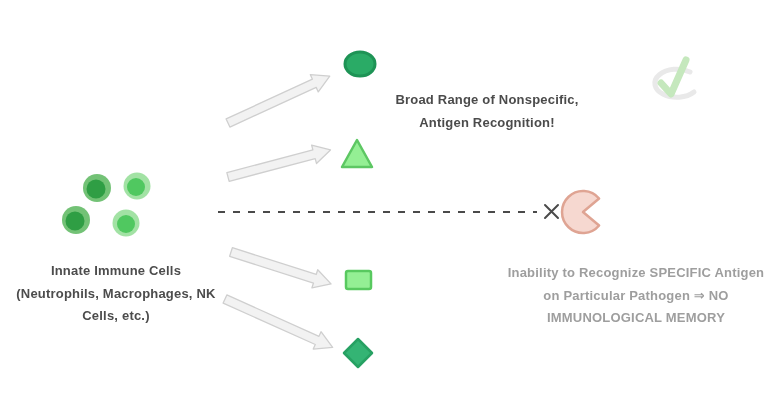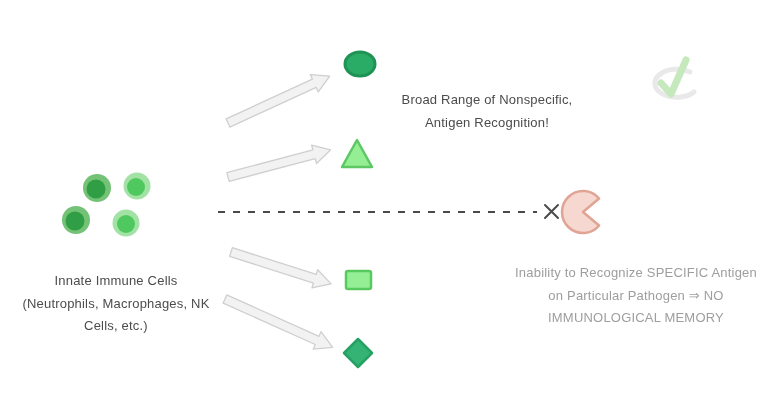--- a/index.html
+++ b/index.html
@@ -8,25 +8,25 @@
     width:768px;height:403px;
     background:#ffffff;
     overflow:hidden;
     font-family:"Liberation Sans","DejaVu Sans",sans-serif;
   }
   .svg-layer{position:absolute;left:0;top:0;width:768px;height:403px;}
   .note{
     position:absolute;
     text-align:center;
     white-space:pre-line;
-    font-weight:400;
+    font-weight:700;
     letter-spacing:.2px;
   }
   .note-source{
-    left:11px;top:270px;width:210px;
+    left:11px;top:260px;width:210px;
     font-size:13px;line-height:22.5px;color:#4c4c4c;
   }
   .note-broad{
     left:377px;top:88px;width:220px;
     font-size:13px;line-height:23px;color:#4b4b4b;
   }
   .note-memory{
     left:505px;top:262px;width:262px;
     font-size:13px;line-height:22.5px;color:#9e9e9e;
   }

